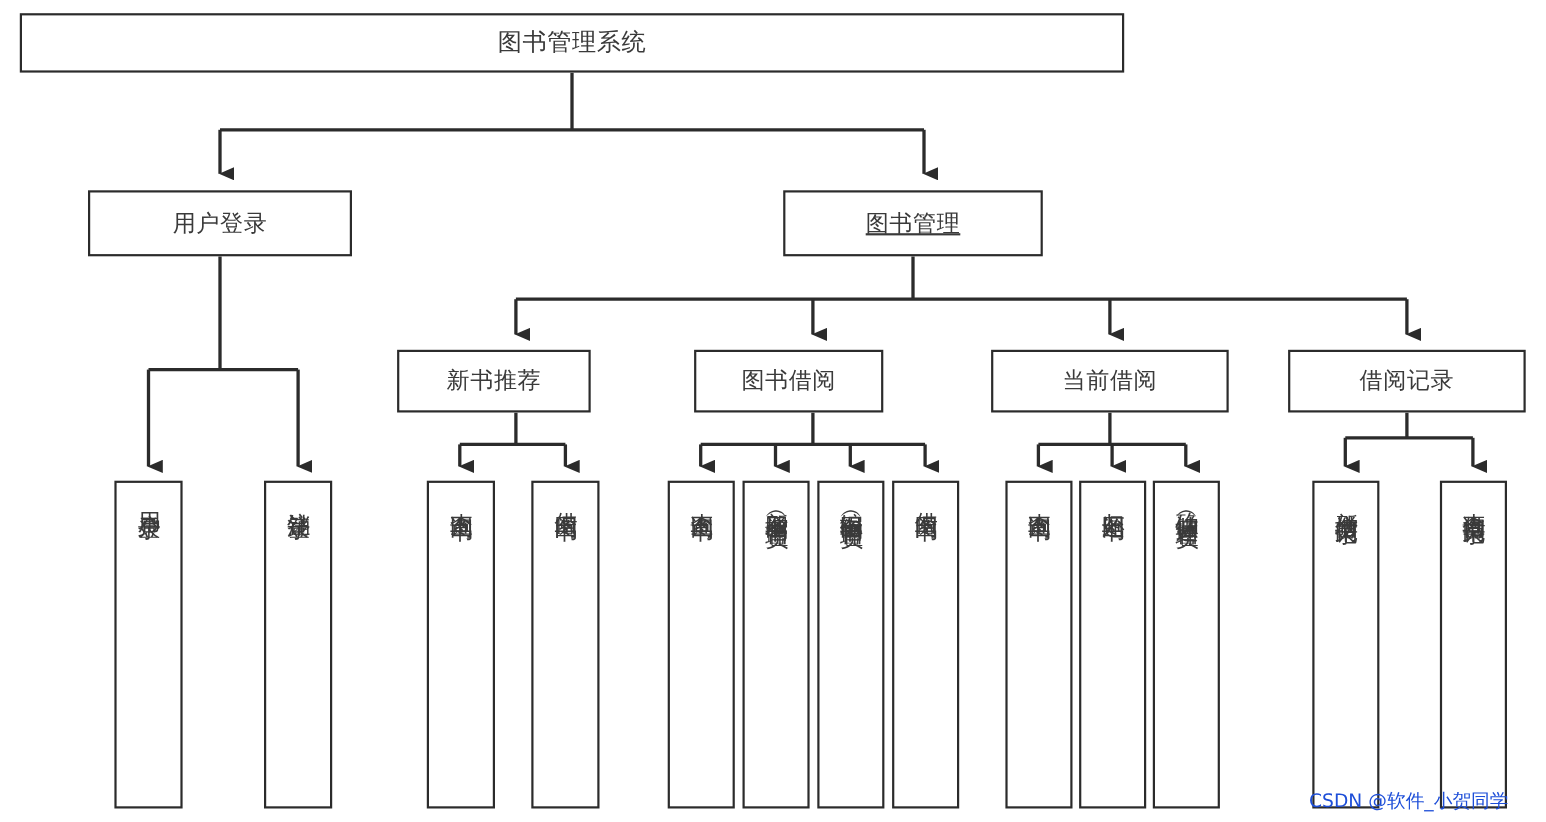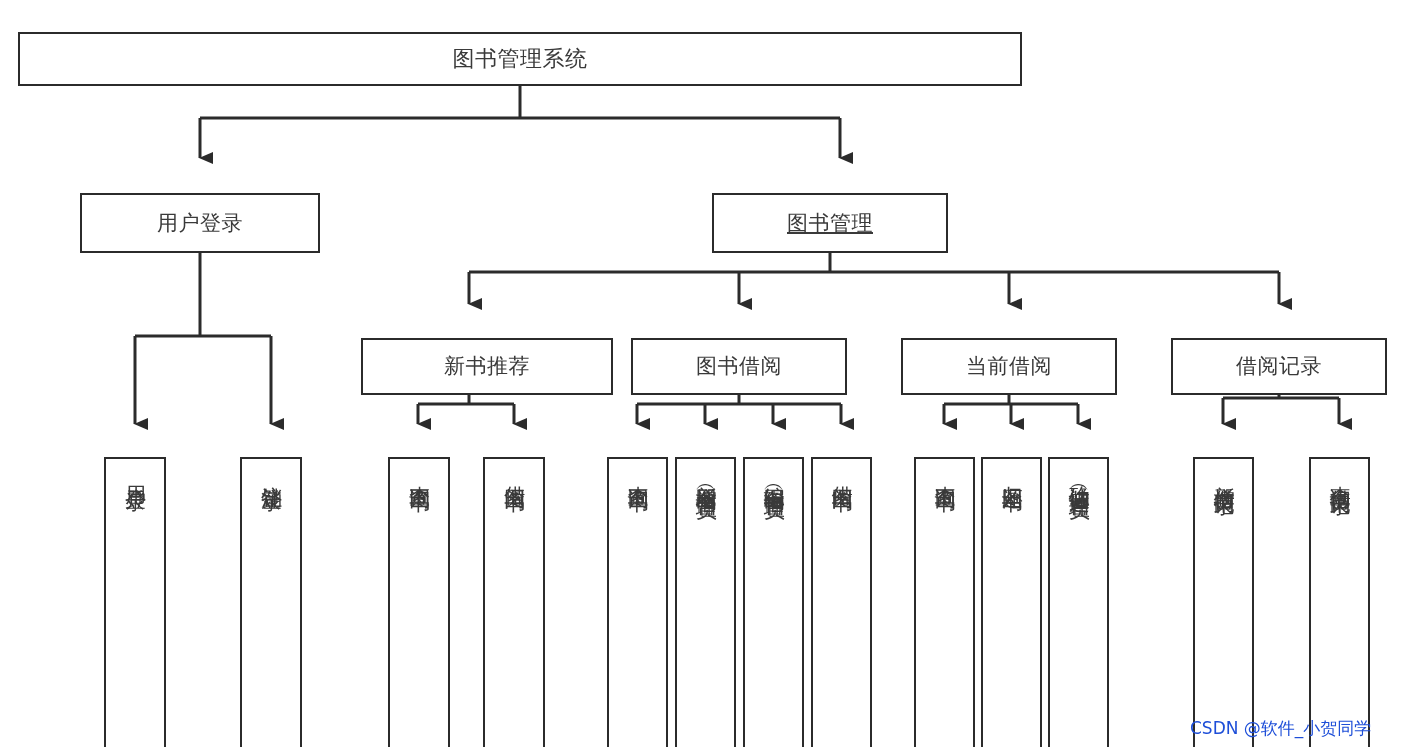--- a/index.html
+++ b/index.html
@@ -29,21 +29,20 @@
   .node {
     position: absolute;
     box-sizing: border-box;
     background: #ffffff;
     border: 2px solid #2b2b2b;
     display: flex;
     align-items: center;
     justify-content: center;
     color: #3a3a3a;
     z-index: 2;
-    margin-top: 20px;
   }
   .node-label {
     display: block;
     text-align: center;
     color: #3a3a3a;
     line-height: 1.18;
     white-space: nowrap;
   }
   
   .node.horiz .node-label {
@@ -136,24 +135,24 @@
     <span class="node-label">图书管理系统</span>
   </div>
 
   <div class="node horiz" style="left:80px; top:173px; width:240px; height:60px;">
     <span class="node-label">用户登录</span>
   </div>
   <div class="node horiz" style="left:712px; top:173px; width:236px; height:60px;text-decoration:underline;">
     <span class="node-label">图书管理</span>
   </div>
 
-  <div class="node horiz" style="left:361px; top:318px; width:252px; height:57px;">
+  <div class="node horiz" style="left:361px; top:318px; width:176px; height:57px;">
     <span class="node-label">新书推荐</span>
   </div>
-  <div class="node horiz" style="left:631px; top:318px; width:216px; height:57px;">
+  <div class="node horiz" style="left:631px; top:318px; width:172px; height:57px;">
     <span class="node-label">图书借阅</span>
   </div>
   <div class="node horiz" style="left:1171px; top:318px; width:216px; height:57px;">
     <span class="node-label">借阅记录</span>
   </div>
   <div class="node horiz" style="left:901px; top:318px; width:216px; height:57px;">
     <span class="node-label">当前借阅</span>
   </div>
 
   <div class="node vert" style="left:104px; top:437px; width:62px; height:298px;">

